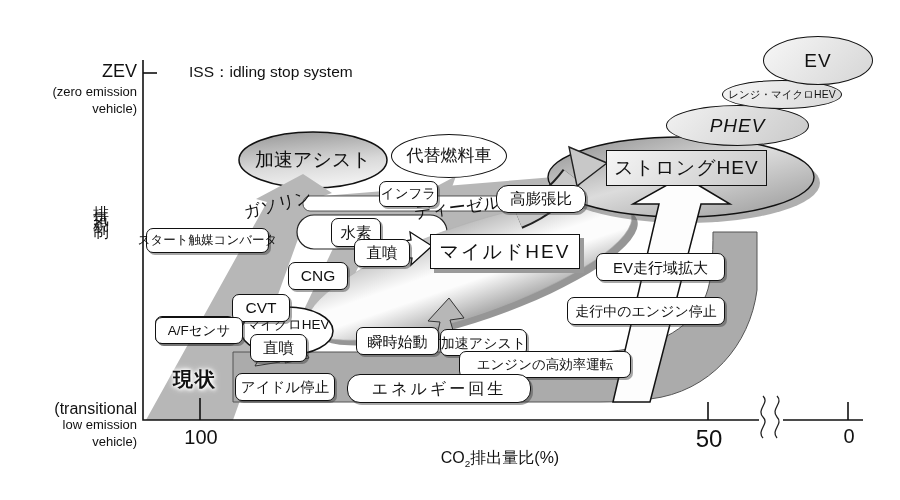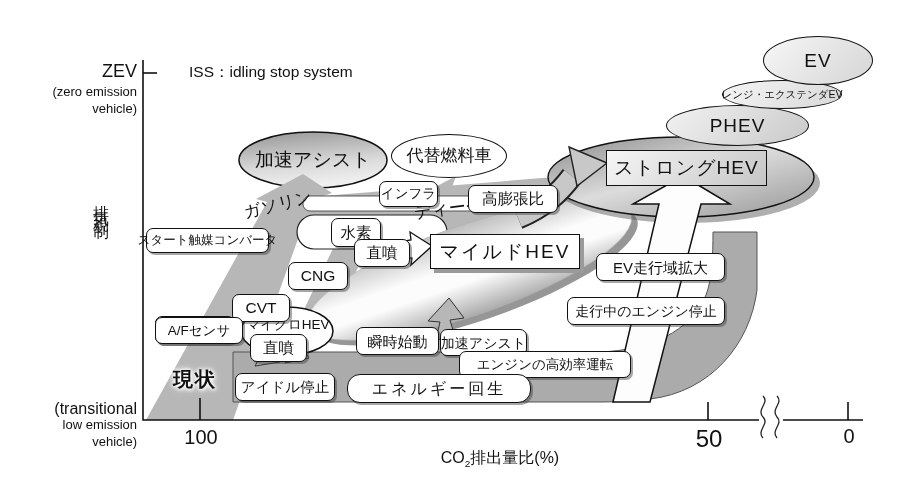--- a/index.html
+++ b/index.html
@@ -121,34 +121,34 @@
   <div class="txt glow" style="left:173px;top:366px;font-size:20px;font-weight:bold;letter-spacing:2px;">現状</div>
 
   <div class="node overlay" style="left:239px;top:134px;width:148px;height:52px;font-size:19px;">加速アシスト</div>
   <div class="node ellipse" style="left:391px;top:134px;width:114px;height:42px;font-size:17px;background:#fff;">代替燃料車</div>
   <div class="node rectnode" style="left:430px;top:234px;width:148px;height:33px;font-size:19px;background:#fff;box-shadow:4px 4px 0 #9a9a9a;letter-spacing:2px;">マイルドHEV</div>
   <div class="node overlay" style="left:242px;top:310px;width:92px;height:44px;flex-direction:column;font-size:13.5px;">
     <span>マイクロHEV</span>
     <span>(ISS)</span>
   </div>
   <div class="node rectnode" style="left:606px;top:150px;width:159px;height:34px;font-size:19px;background:linear-gradient(135deg,#f6f6f6,#c6c6c6);letter-spacing:1px;">ストロングHEV</div>
-  <div class="node ellipse" style="left:666px;top:105px;width:141px;height:39px;font-size:19px;letter-spacing:1px;background:linear-gradient(135deg,#f2f2f2,#c9c9c9);">PHEV</div>
-  <div class="node ellipse" style="left:722px;top:80px;width:118px;height:27px;font-size:10.5px;background:linear-gradient(135deg,#f5f5f5,#d8d8d8);">レンジ・エクステンダEV</div>
+  <div class="node ellipse" style="left:666px;top:105px;width:141px;height:39px;font-size:19px;letter-spacing:1px;background:linear-gradient(135deg,#f2f2f2,#c9c9c9);font-style:italic;">PHEV</div>
+  <div class="node ellipse" style="left:722px;top:80px;width:118px;height:27px;font-size:10.5px;background:linear-gradient(135deg,#f5f5f5,#d8d8d8);">レンジ・マイクロHEV</div>
   <div class="node ellipse" style="left:763px;top:36px;width:108px;height:47px;font-size:19px;letter-spacing:1px;background:linear-gradient(135deg,#f7f7f7,#d5d5d5);">EV</div>
 
   <div class="pill" style="left:146px;top:228px;width:121px;height:23px;font-size:12.5px;">スタート触媒コンバータ</div>
   <div class="pill" style="left:155px;top:268px;width:78px;height:26px;font-size:18px;margin-top:48px;">大量EGR</div>
   <div class="pill" style="left:232px;top:294px;width:56px;height:26px;font-size:15.5px;">CVT</div>
   <div class="pill" style="left:155px;top:317px;width:86px;height:25px;font-size:13.5px;">A/Fセンサ</div>
   <div class="pill" style="left:250px;top:334px;width:55px;height:26px;font-size:15.5px;">直噴</div>
   <div class="pill" style="left:288px;top:262px;width:58px;height:26px;font-size:15.5px;">CNG</div>
   <div class="pill" style="left:331px;top:218px;width:48px;height:27px;font-size:15.5px;">水素</div>
   <div class="pill" style="left:354px;top:239px;width:54px;height:26px;font-size:15.5px;">直噴</div>
   <div class="pill" style="left:379px;top:181px;width:57px;height:24px;font-size:13.5px;">インフラ</div>
-  <div class="pill" style="left:468px;top:185px;width:88px;height:26px;font-size:15.5px;">高膨張比</div>
+  <div class="pill" style="left:496px;top:185px;width:88px;height:26px;font-size:15.5px;border-radius:12px;">高膨張比</div>
   <div class="pill" style="left:356px;top:327px;width:81px;height:26px;font-size:15px;">瞬時始動</div>
   <div class="pill" style="left:440px;top:329px;width:85px;height:25px;font-size:14px;">加速アシスト</div>
   <div class="pill" style="left:459px;top:351px;width:170px;height:25px;font-size:13.5px;">エンジンの高効率運転</div>
   <div class="pill" style="left:347px;top:374px;width:182px;height:27px;font-size:16px;border-radius:13px;letter-spacing:3px;">エネルギー回生</div>
   <div class="pill" style="left:235px;top:373px;width:98px;height:26px;font-size:14.5px;">アイドル停止</div>
   <div class="pill" style="left:596px;top:253px;width:127px;height:26px;font-size:15px;">EV走行域拡大</div>
   <div class="pill" style="left:567px;top:297px;width:156px;height:26px;font-size:14px;">走行中のエンジン停止</div>
 
 </div>
 

